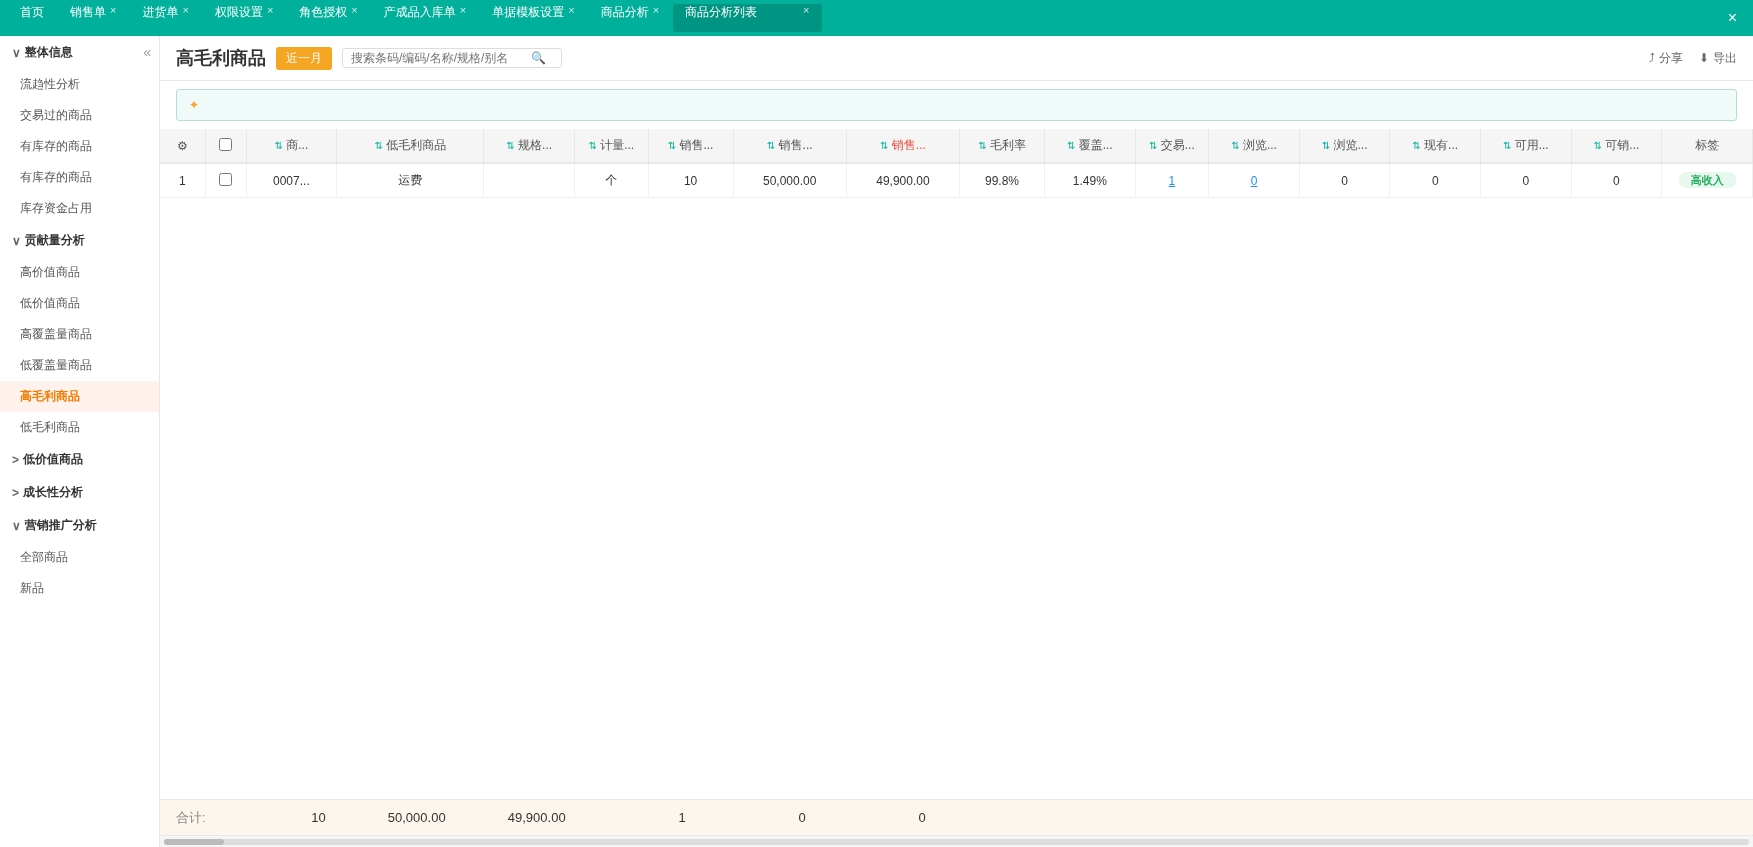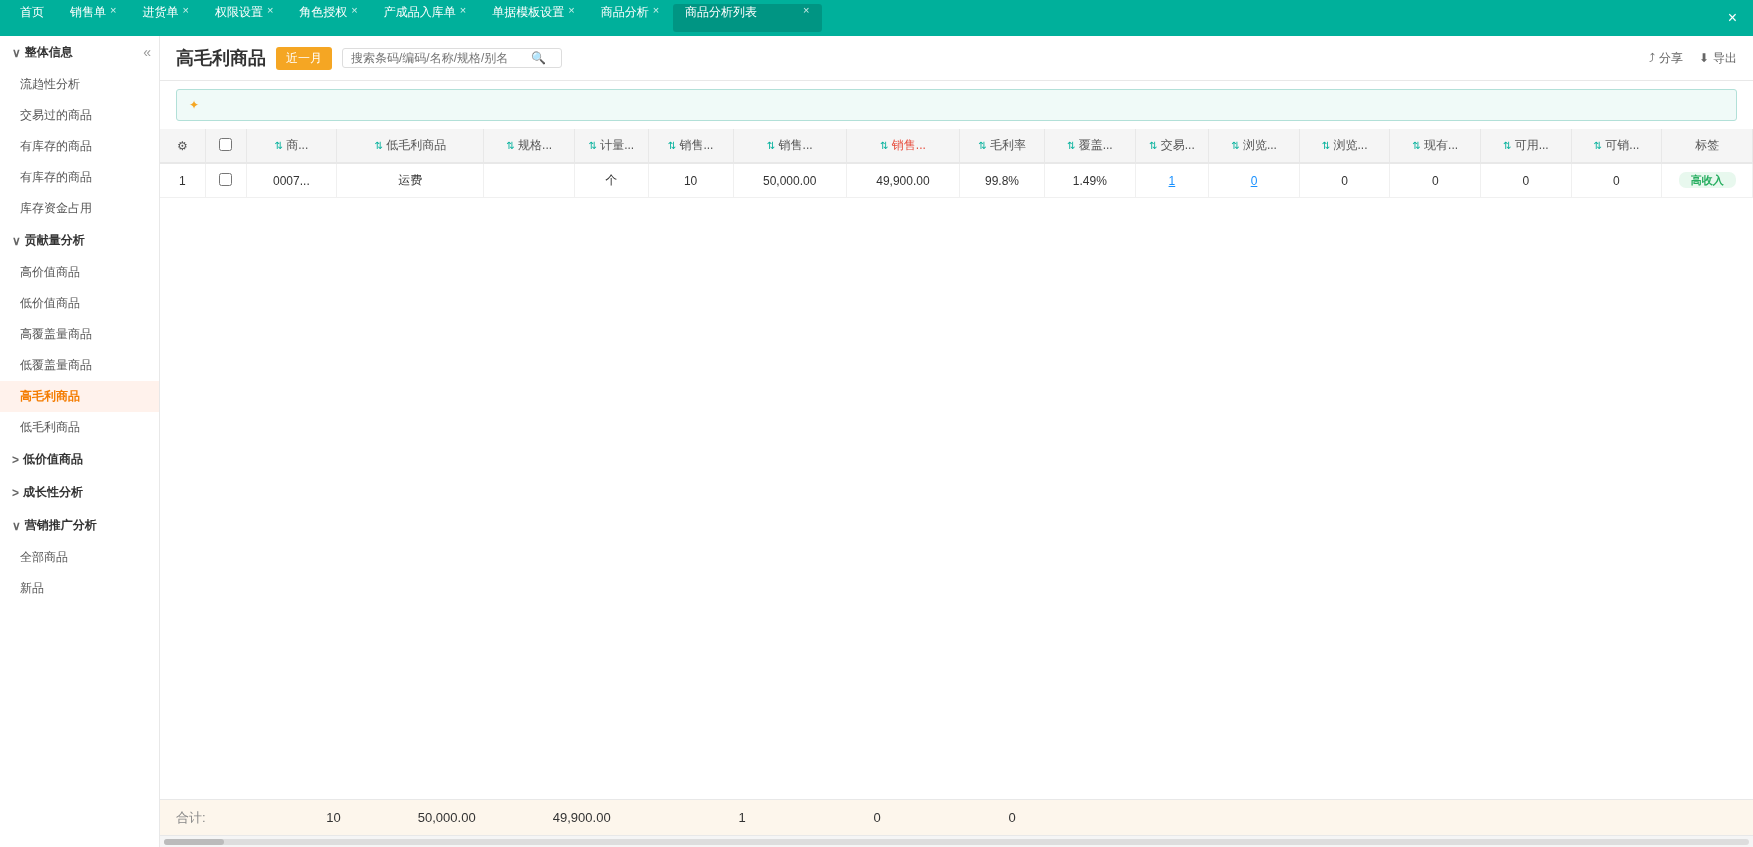--- a/index.html
+++ b/index.html
@@ -214,21 +214,21 @@
     }
     .link-num { color: #1890ff; text-decoration: underline; cursor: pointer; }
 
     
     .table-footer {
       display: flex;
       align-items: center;
       background: #fdf6ec;
       border-top: 1px solid #e8e8e8;
       padding: 8px 16px;
-      gap: 55px;
+      gap: 40px;
       min-height: 36px;
     }
     .footer-label { color: #888; font-size: 13px; }
     .footer-val { color: #333; font-size: 13px; min-width: 80px; text-align: right; }
 
     
     .table-scrollbar {
       height: 12px;
       background: #f5f5f5;
       border-top: 1px solid #e8e8e8;

